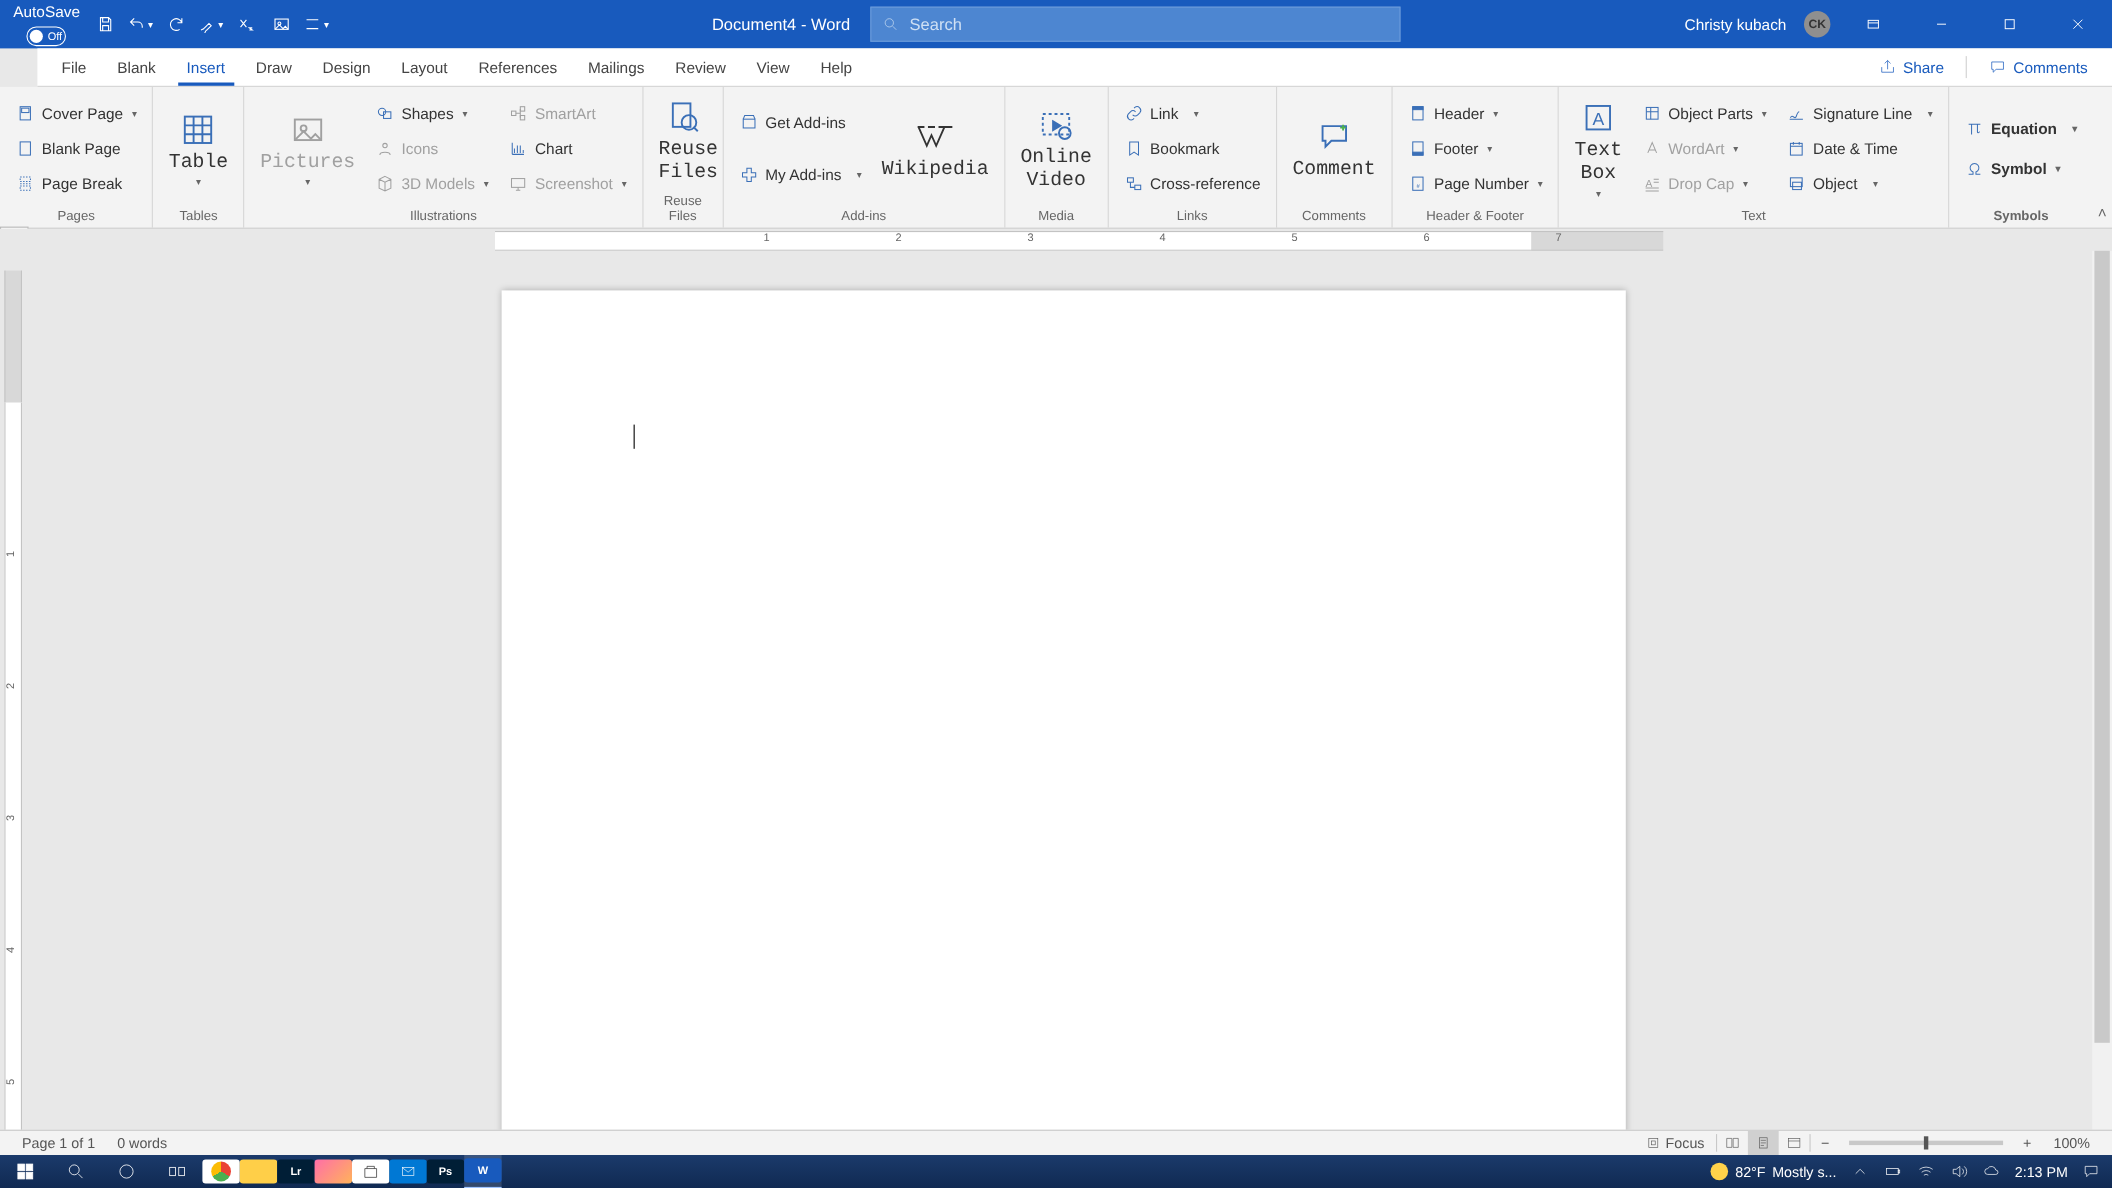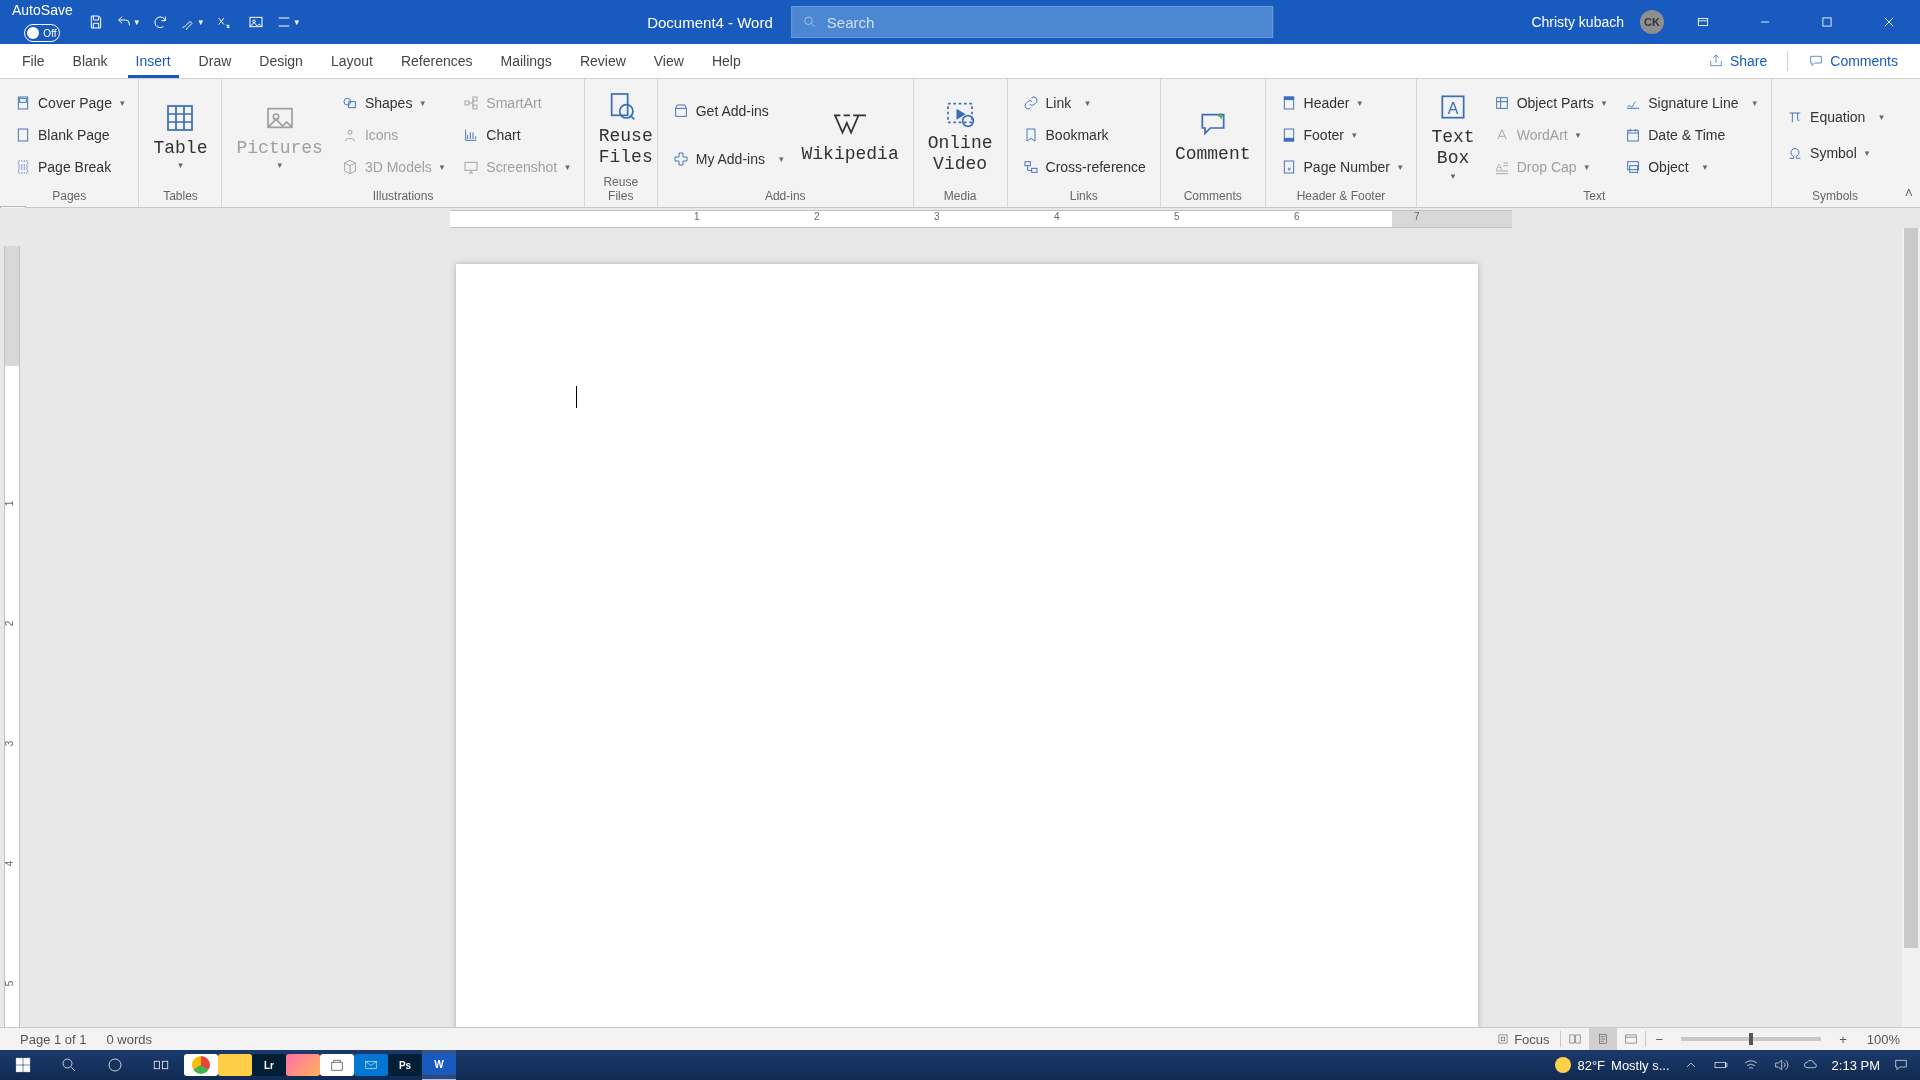--- a/index.html
+++ b/index.html
@@ -84,20 +84,21 @@
   .winbtn svg { width: 14px; height: 14px; stroke: #fff; fill: none; stroke-width: 1.5; }
 
   
   .tabstrip {
     height: 34px;
     background: #fff;
     border-bottom: 1px solid #d0d0d0;
     display: flex;
     align-items: stretch;
     padding: 0 8px;
+    margin-left: 34px;
   }
   .tab {
     padding: 0 14px;
     display: flex; align-items: center;
     cursor: pointer;
     color: #444;
     position: relative;
   }
   .tab.active {
     color: #185abd;
@@ -815,21 +816,21 @@
           </div>
           <div class="small-btn">
               <span class="caret">▾</span>
             </div>
         </div>
       </div>
     </div>
     <div class="group-label">Text</div>
   </div>
 
-  <div class="group" style="border-right:none;">
+  <div class="group" style="border-right:none;font-weight:bold;">
     <div class="group-body">
       <div class="col" style="gap:8px;">
         <div class="flex-gap">
           <div class="small-btn">
             <span class="ic">
                 <svg viewBox="0 0 24 24">
                   <path d="M4 6h16 M8 6v14 M16 6v10c0 2 2 2 3 0"></path>
                 </svg>
               </span>
             <span>Equation</span>

